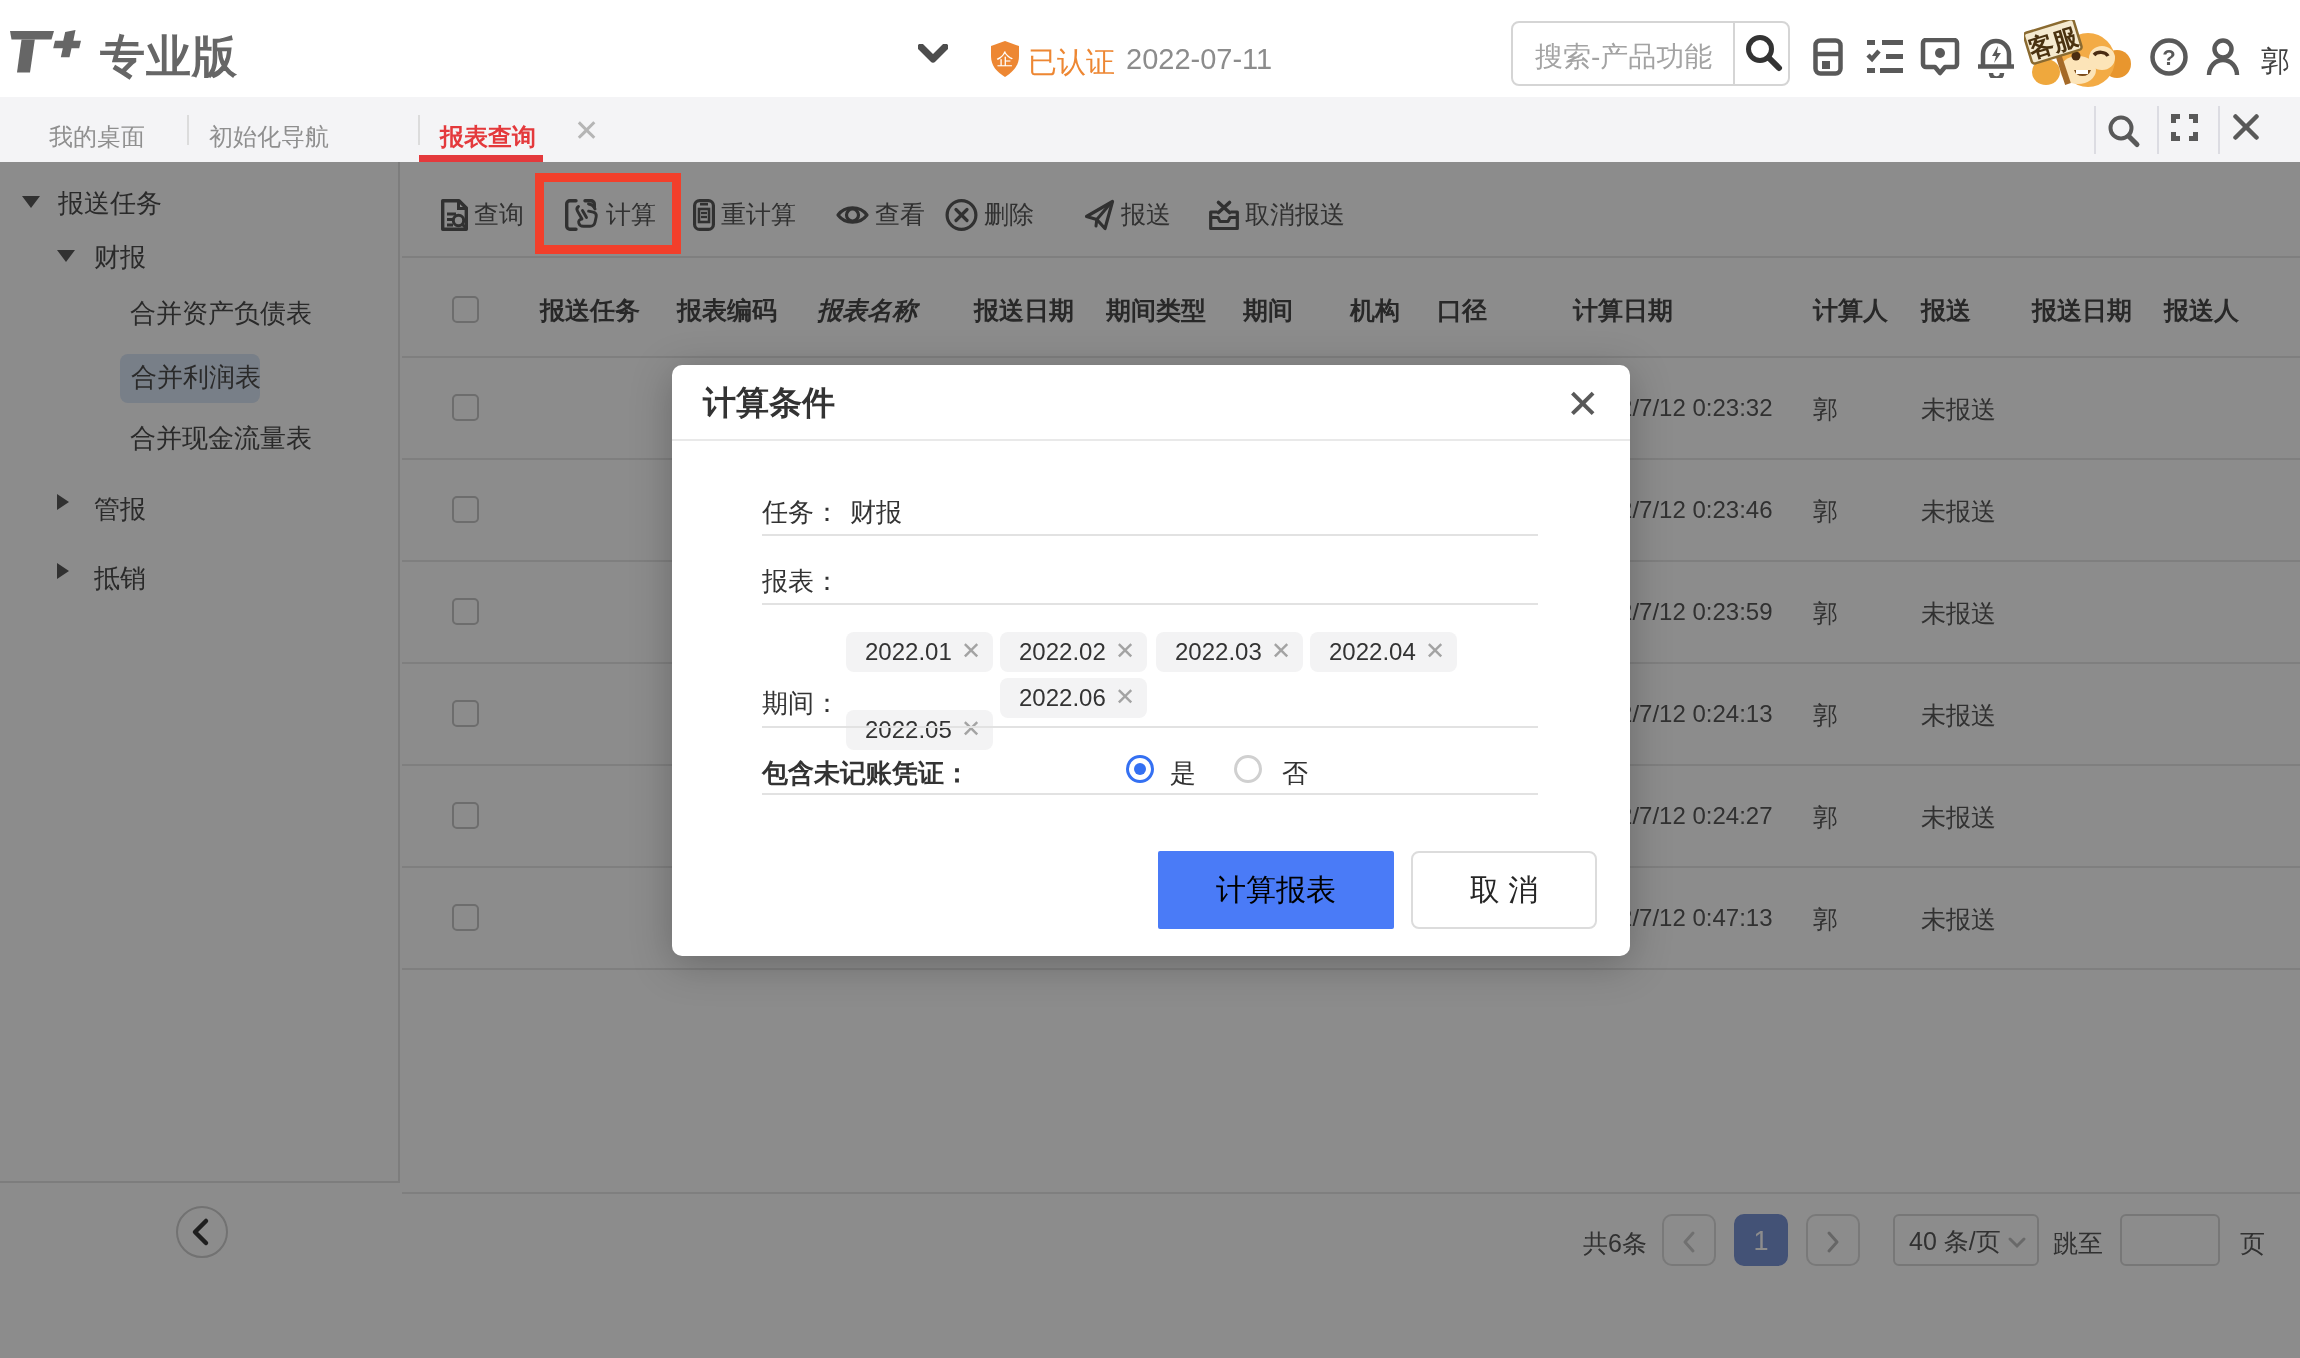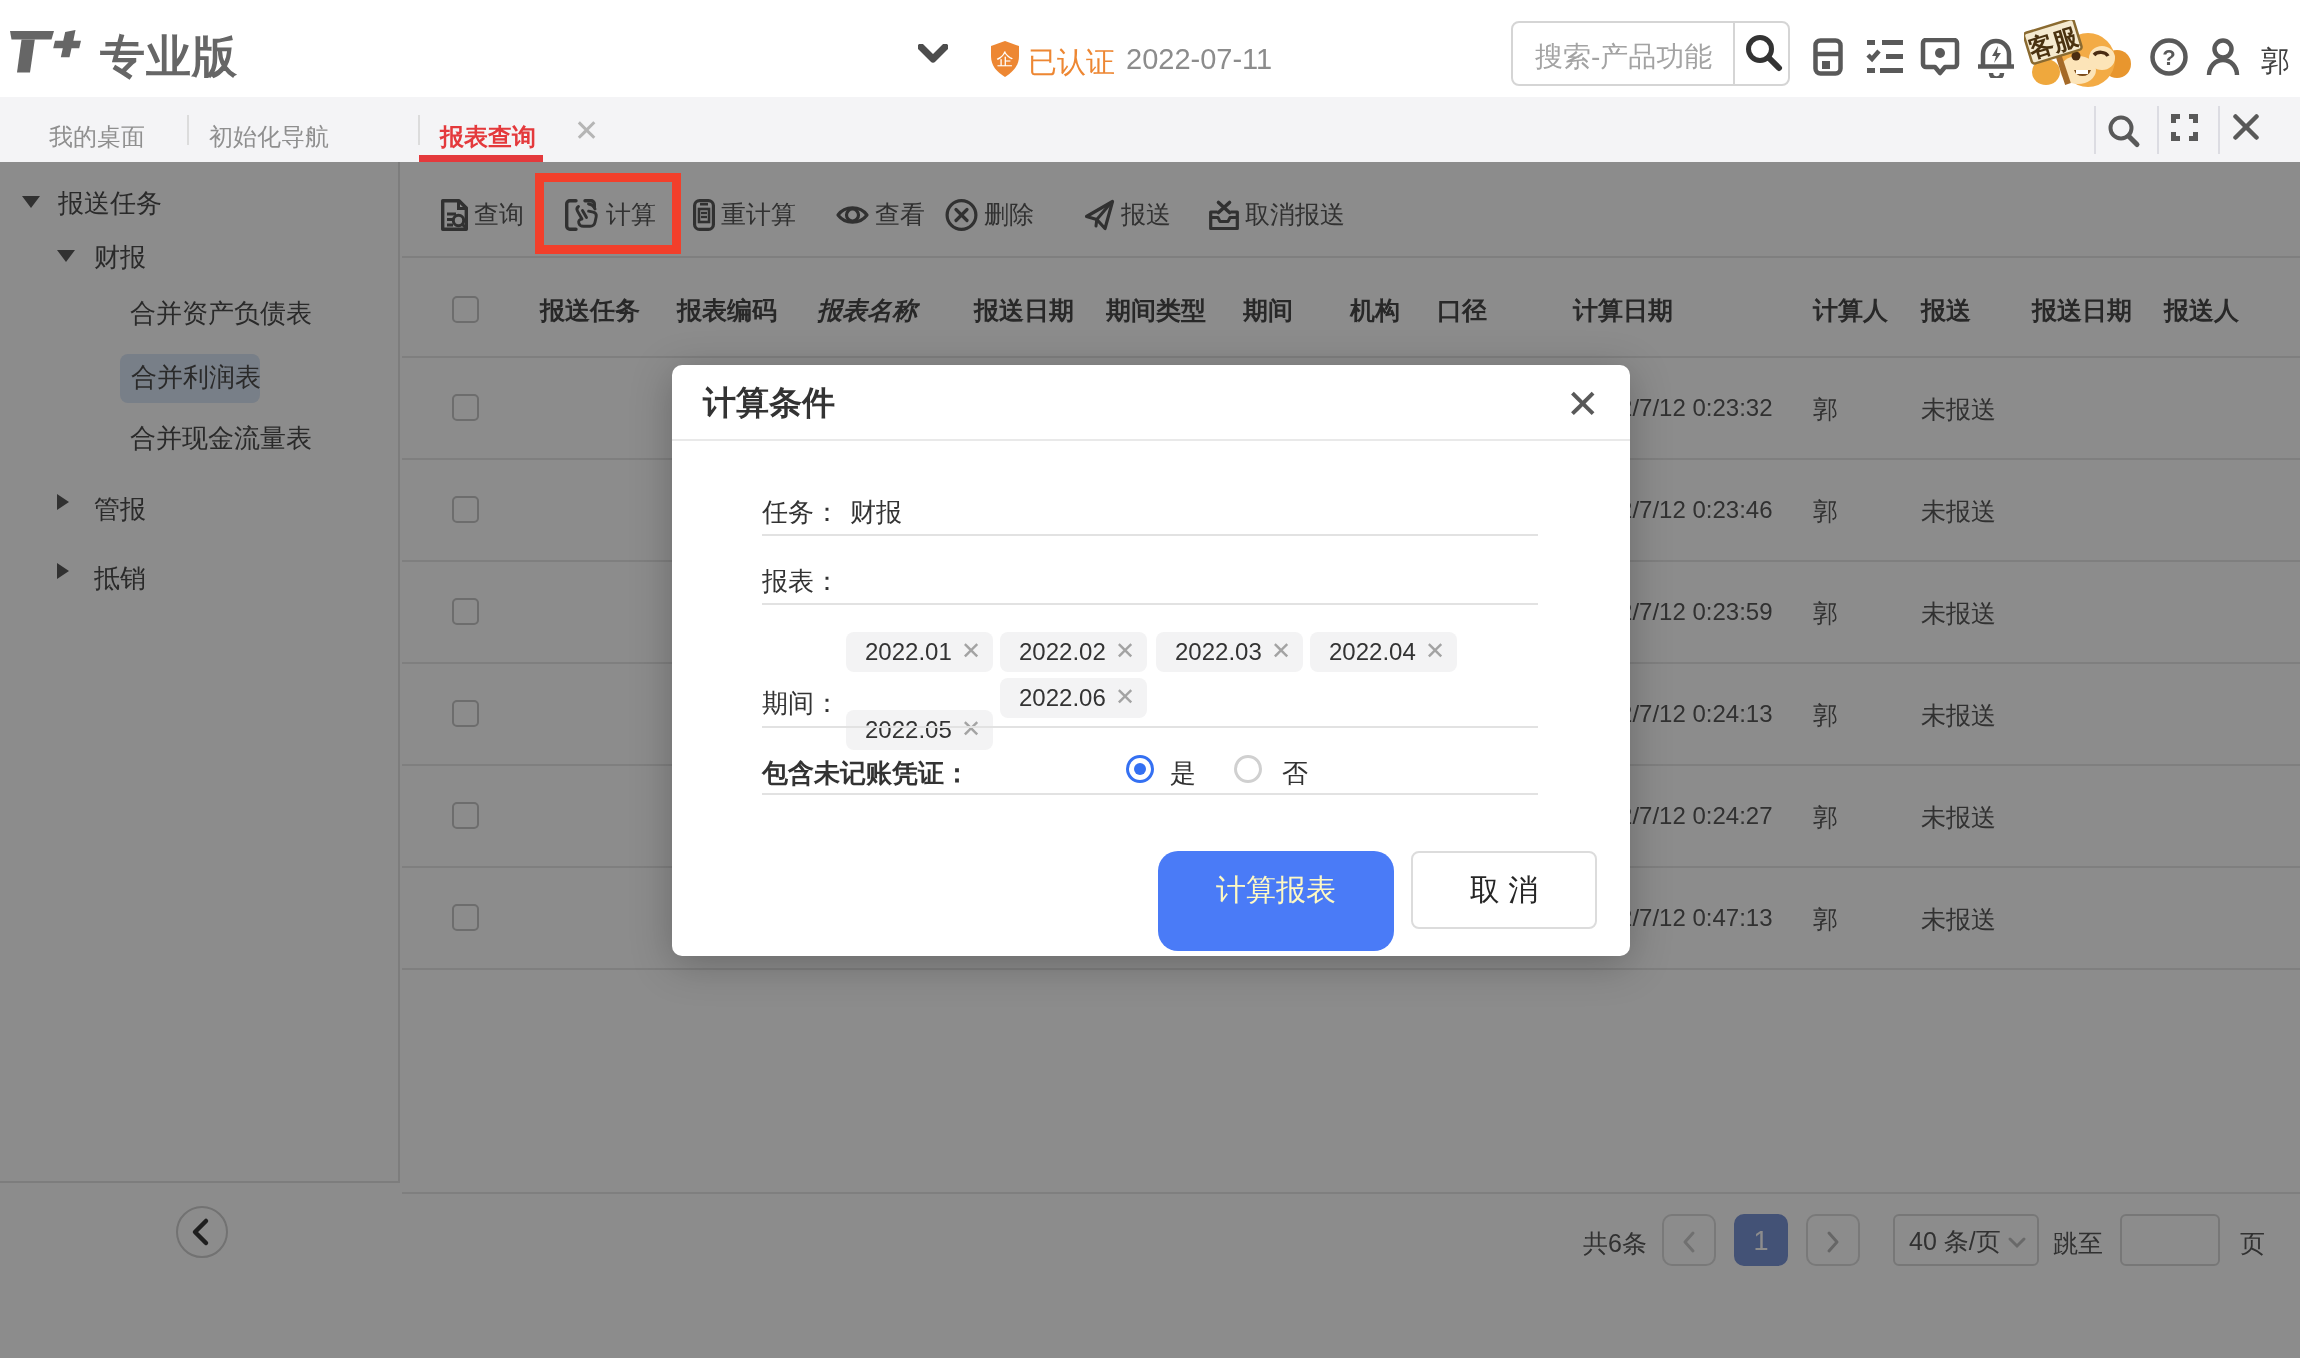--- a/index.html
+++ b/index.html
@@ -75,22 +75,22 @@
 .mline { position:absolute; left:90px; width:776px; height:2px; background:#e2e2e2; }
 .mval { position:absolute; font-size:26px; color:#333; }
 .tag { position:absolute; width:147px; height:40px; background:#f3f3f4; border-radius:8px;
   font-size:24px; color:#333; text-align:left; line-height:40px; }
 .tag span { padding-left:19px; }
 .tag .x { position:absolute; right:12px; top:-1px; color:#a3a3a3; font-size:24px; padding-left:0;}
 .radio { position:absolute; width:28px; height:28px; border-radius:50%; background:#fff; }
 #radio1 { left:454px; top:390px; border:3px solid #3470f2; }
 #radio1 .dot { position:absolute; left:5px; top:5px; width:12px; height:12px; border-radius:50%; background:#3470f2; }
 #radio2 { left:562px; top:390px; border:3px solid #d0d0d0; }
-#btnblue { position:absolute; left:486px; top:486px; width:236px; height:100px; background:#4a7bf7;
-  border-radius:20px; color:#fef9c3; font-size:30px; text-align:center; line-height:78px; }
+#btnblue { position:absolute; left:486px; top:486px; width:236px; height:78px; background:#4a7bf7;
+  border-radius:2px; color:#000000; font-size:30px; text-align:center; line-height:78px; }
 #btnwhite { position:absolute; left:739px; top:486px; width:186px; height:78px; background:#fff;
   border:2px solid #dcdcdc; border-radius:8px; color:#262626; font-size:30px; text-align:center; line-height:74px; }
 </style>
 </head>
 <body>
 <div id="content">
   <div id="sidebar">
     <div class="tcaret tcd" style="left:22px; top:34px;"></div>
     <div class="tnode" style="left:58px; top:24px;">报送任务</div>
     <div class="tcaret tcd" style="left:57px; top:88px;"></div>

